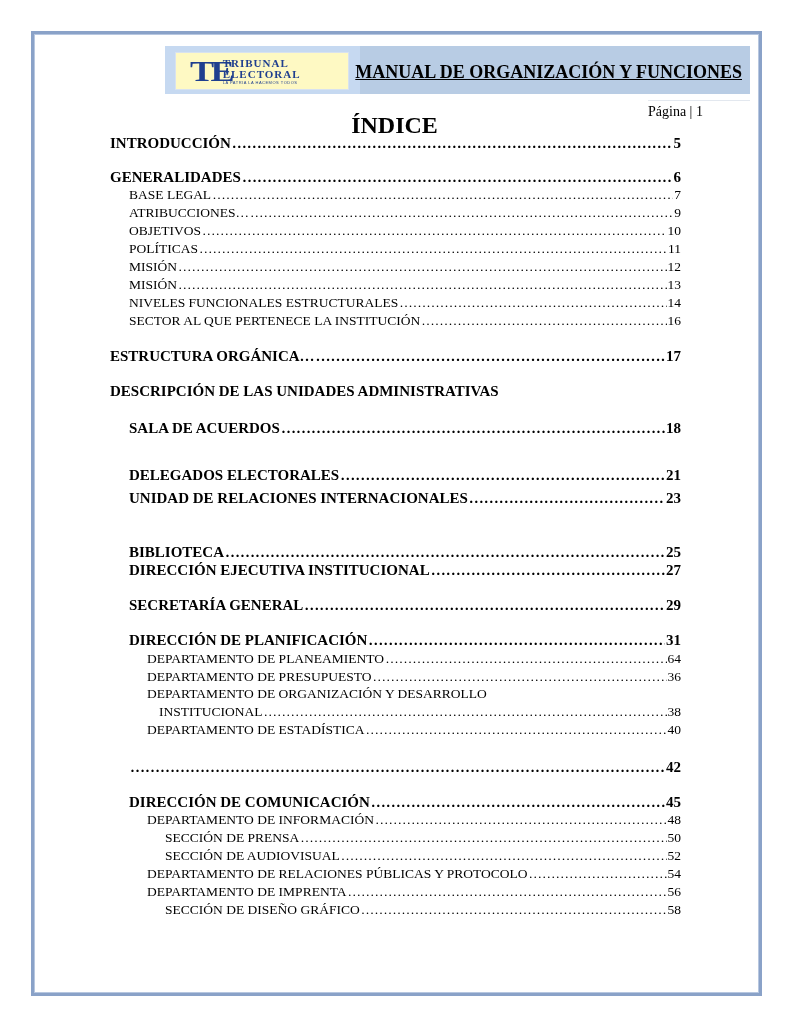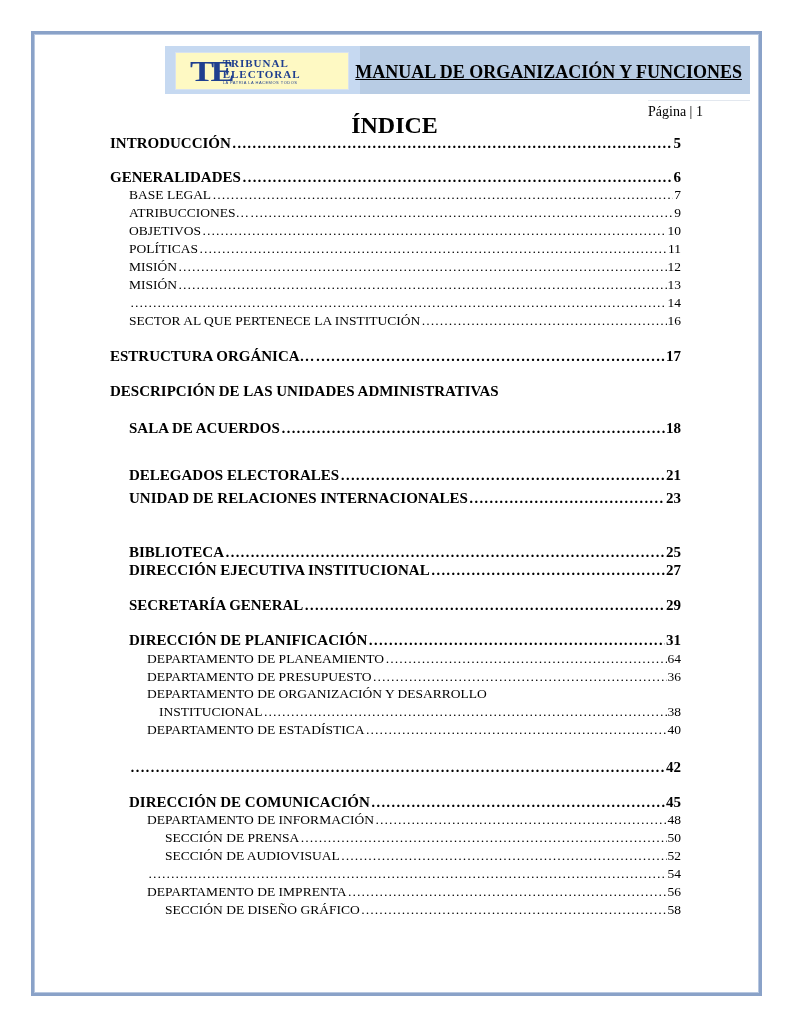--- a/index.html
+++ b/index.html
@@ -97,20 +97,21 @@
     <span class="lbl">MISIÓN</span>
       <span class="dots"></span>
       <span class="pg">12</span>
   </div>
   <div class="entry lvl1" style="left:129px;top:277px;">
     <span class="lbl">MISIÓN</span>
       <span class="dots"></span>
       <span class="pg">13</span>
   </div>
   <div class="entry lvl1" style="left:129px;top:295px;">
+    <span class="lbl">NIVELES FUNCIONALES ESTRUCTURALES</span>
       <span class="dots"></span>
       <span class="pg">14</span>
   </div>
   <div class="entry lvl1" style="left:129px;top:313px;">
     <span class="lbl">SECTOR AL QUE PERTENECE LA INSTITUCIÓN</span>
       <span class="dots"></span>
       <span class="pg">16</span>
   </div>
   <div class="entry lvl0" style="left:110px;top:348px;">
     <span class="lbl">ESTRUCTURA ORGÁNICA… </span>
@@ -192,20 +193,21 @@
     <span class="lbl">SECCIÓN DE PRENSA</span>
       <span class="dots"></span>
       <span class="pg">50</span>
   </div>
   <div class="entry lvl1" style="left:165px;top:848px;">
     <span class="lbl">SECCIÓN DE AUDIOVISUAL</span>
       <span class="dots"></span>
       <span class="pg">52</span>
   </div>
   <div class="entry lvl1" style="left:147px;top:866px;">
+    <span class="lbl">DEPARTAMENTO DE RELACIONES PÚBLICAS Y PROTOCOLO</span>
       <span class="dots"></span>
       <span class="pg">54</span>
   </div>
   <div class="entry lvl1" style="left:147px;top:884px;">
     <span class="lbl">DEPARTAMENTO DE IMPRENTA</span>
       <span class="dots"></span>
       <span class="pg">56</span>
   </div>
   <div class="entry lvl1" style="left:165px;top:902px;">
     <span class="lbl">SECCIÓN DE DISEÑO GRÁFICO</span>

